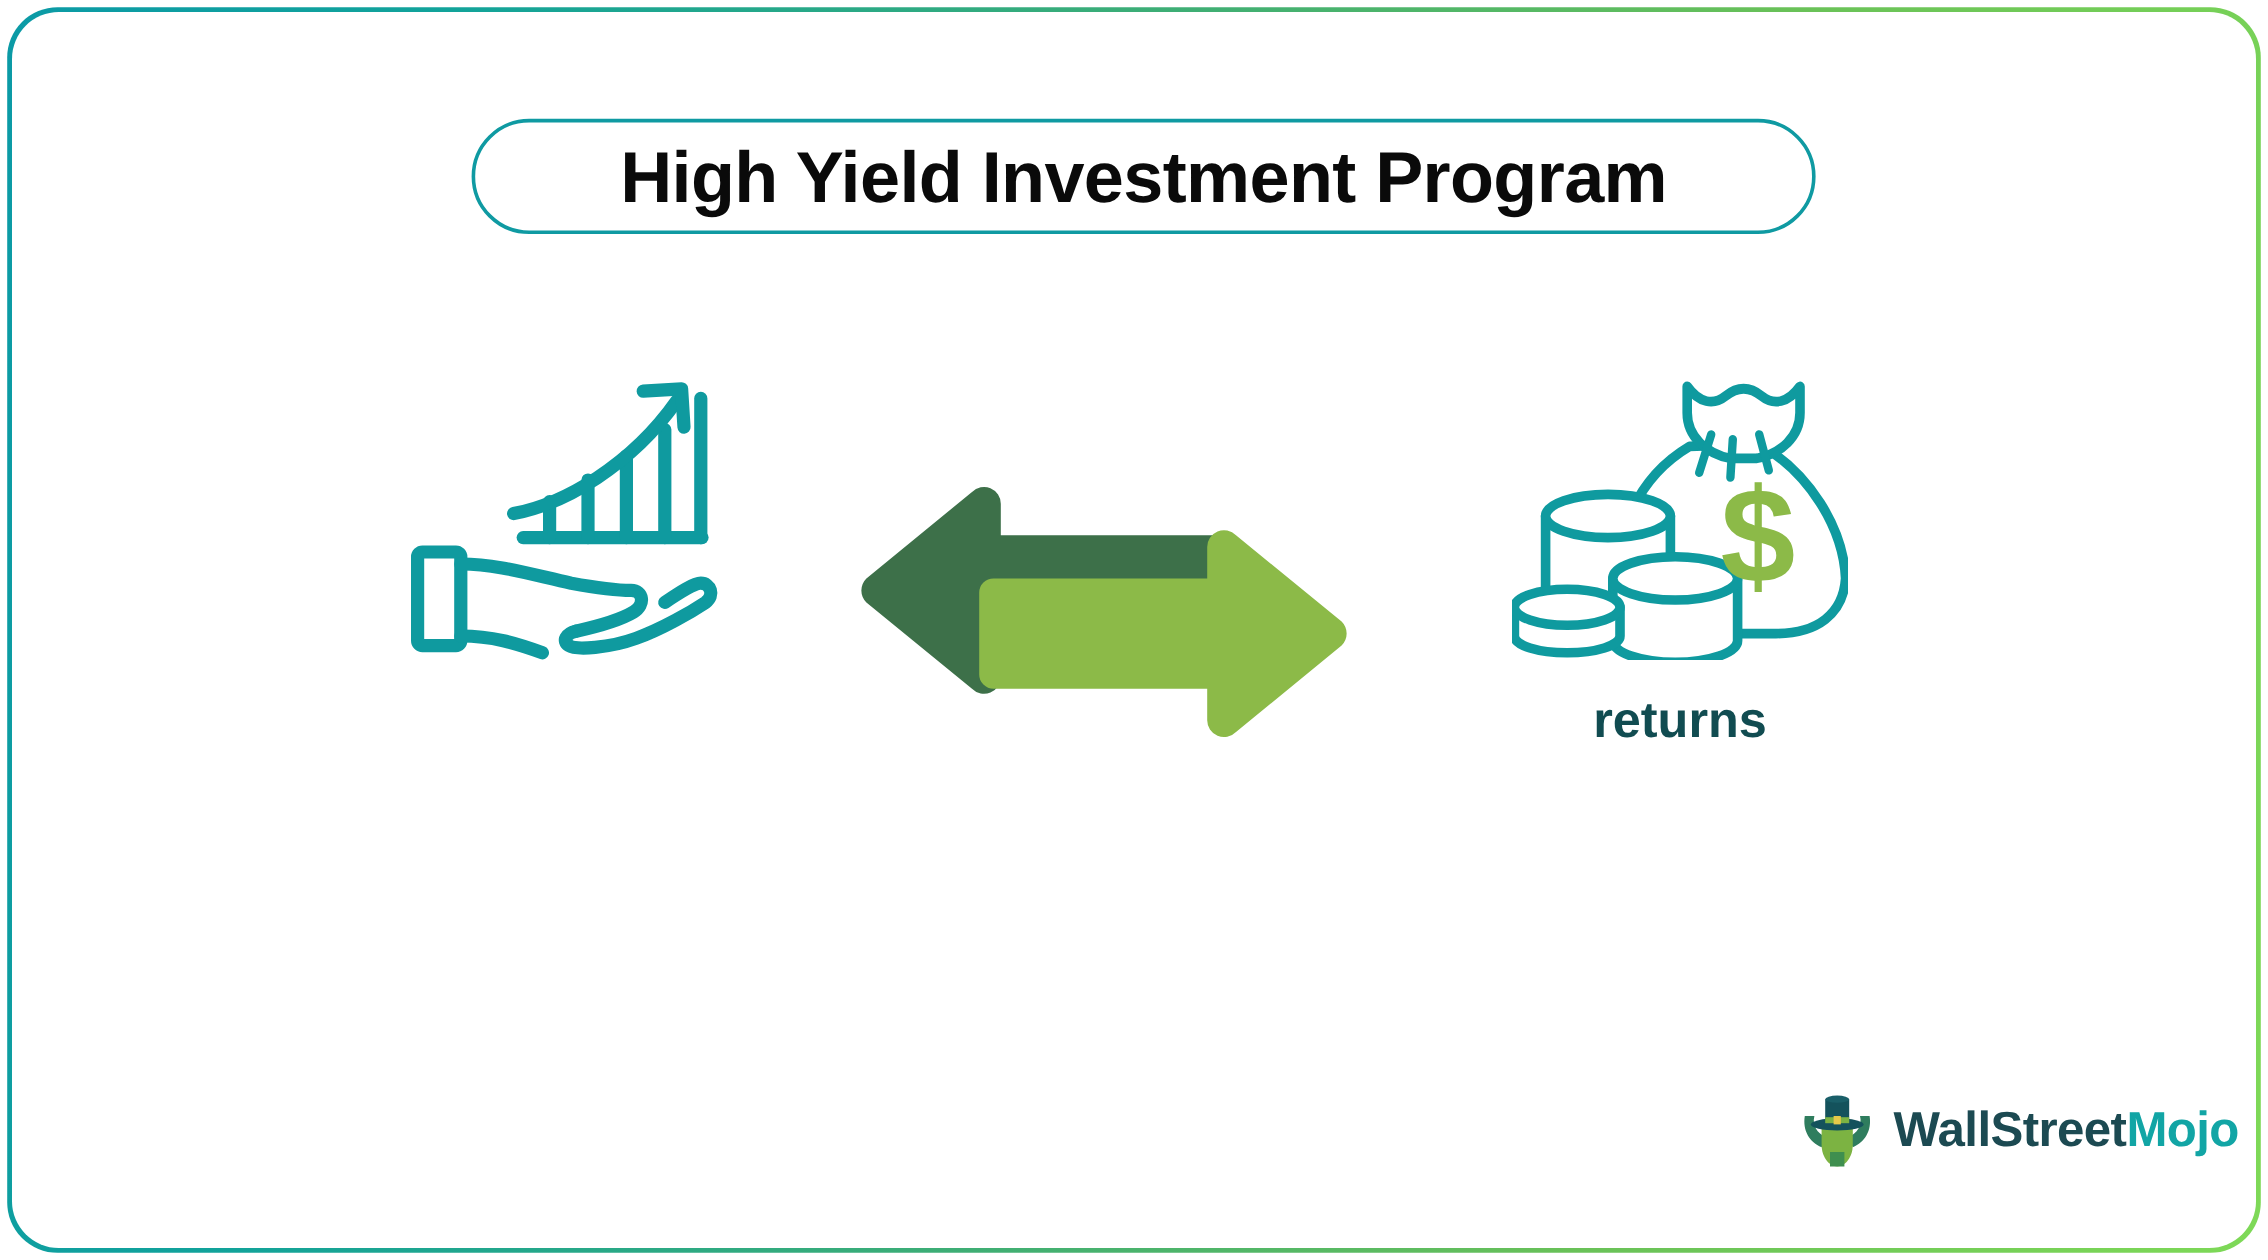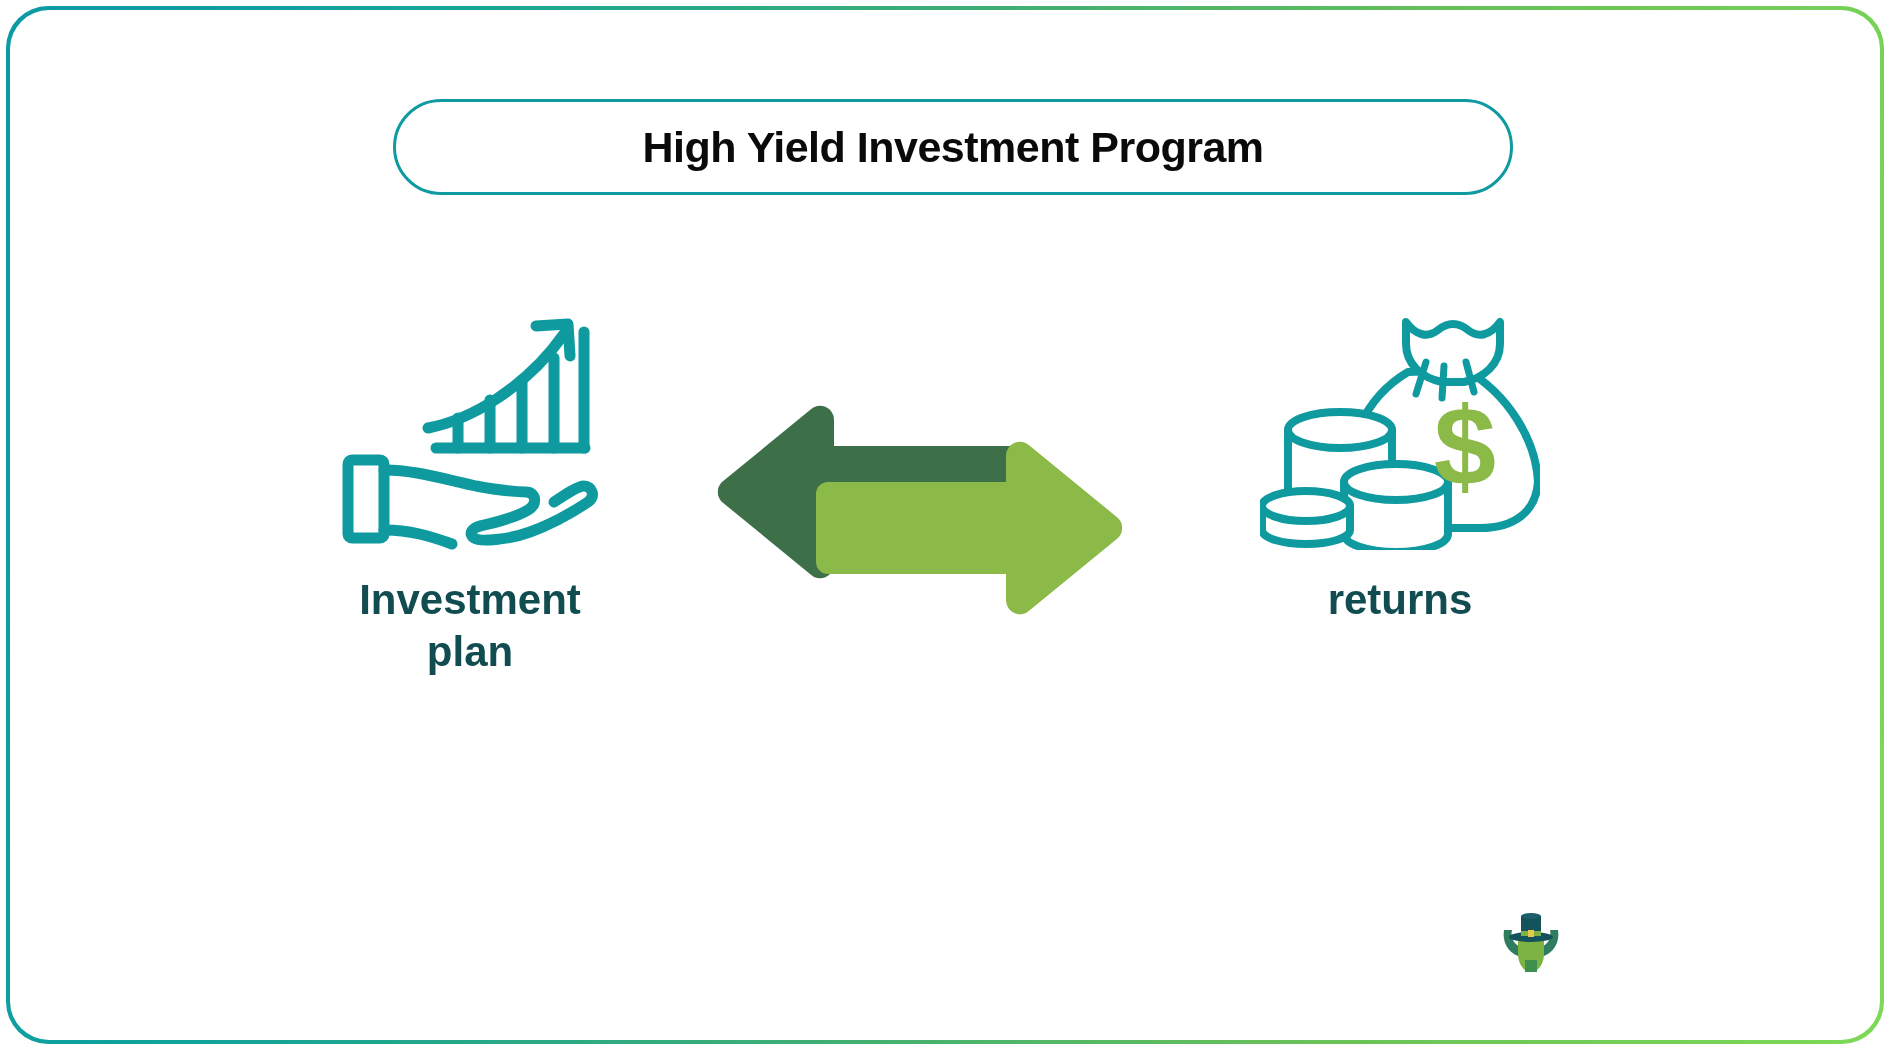--- a/index.html
+++ b/index.html
@@ -44,21 +44,21 @@
     height: 96px;
     border: 3px solid #0f9aa2;
     border-radius: 48px;
     background: #ffffff;
     display: flex;
     align-items: center;
     justify-content: center;
     box-sizing: border-box;
   }
   .title-text {
-    font-size: 43px;
+    font-size: 60px;
     font-weight: bold;
     color: #0a0a0a;
     letter-spacing: -0.5px;
     white-space: nowrap;
     font-family: "Liberation Sans", sans-serif;
   }
 
   
   .stage {
     position: absolute;
@@ -148,24 +148,20 @@
 
               <rect x="8" y="160" width="36" height="78" rx="4"></rect>
 
               <path d="M44 170 C 74 170, 100 178, 136 186 C 158 190, 176 192, 186 192 C 196 192, 198 204, 188 210 C 178 216, 158 222, 140 226"></path>
 
               <path d="M140 226 C 132 228, 128 234, 134 238 C 140 242, 168 240, 190 232 C 212 224, 236 210, 248 202 C 256 196, 252 186, 244 186 C 238 186, 226 194, 214 202"></path>
 
               <path d="M44 230 C 70 230, 90 236, 112 244"></path>
             </g>
           </svg>
-        </div>
-        <div class="caption">
-          <div>Investment</div>
-          <div>plan</div>
         </div>
       </div>
 
       <div class="arrows">
         <svg width="420" height="220" viewBox="0 0 420 220">
 
           <path d="M302 46 h-178 v-26 a14 14 0 0 0 -24 -10 L12 82 a14 14 0 0 0 0 20 l88 72 a14 14 0 0 0 24 -10 v-26 h178 a12 12 0 0 0 12 -12 V58 a12 12 0 0 0 -12 -12 z" fill="#3d7049"></path>
 
           <g transform="translate(420,220) rotate(180)">
             <path d="M302 46 h-178 v-26 a14 14 0 0 0 -24 -10 L12 82 a14 14 0 0 0 0 20 l88 72 a14 14 0 0 0 24 -10 v-26 h178 a12 12 0 0 0 12 -12 V58 a12 12 0 0 0 -12 -12 z" fill="#8cba48"></path>
@@ -219,16 +215,19 @@
         <path d="M27 52 h12 v12 h-12 z" fill="#3f8f4f"></path>
 
         <ellipse cx="33" cy="29" rx="22" ry="5" fill="#14525c"></ellipse>
 
         <path d="M23 8 h20 v21 h-20 z" fill="#14525c"></path>
         <ellipse cx="33" cy="8" rx="10" ry="3" fill="#1a5f69"></ellipse>
 
         <rect x="23" y="23" width="20" height="5" fill="#7cb342"></rect>
         <rect x="30" y="22" width="6" height="7" fill="#e6c84a"></rect>
       </svg>
+      <span class="logo-word">
+        <span class="ws">WallStreet</span><span class="mj">Mojo</span>
+      </span>
     </div>
 
   </div>
 </div>
 
 </body></html>

